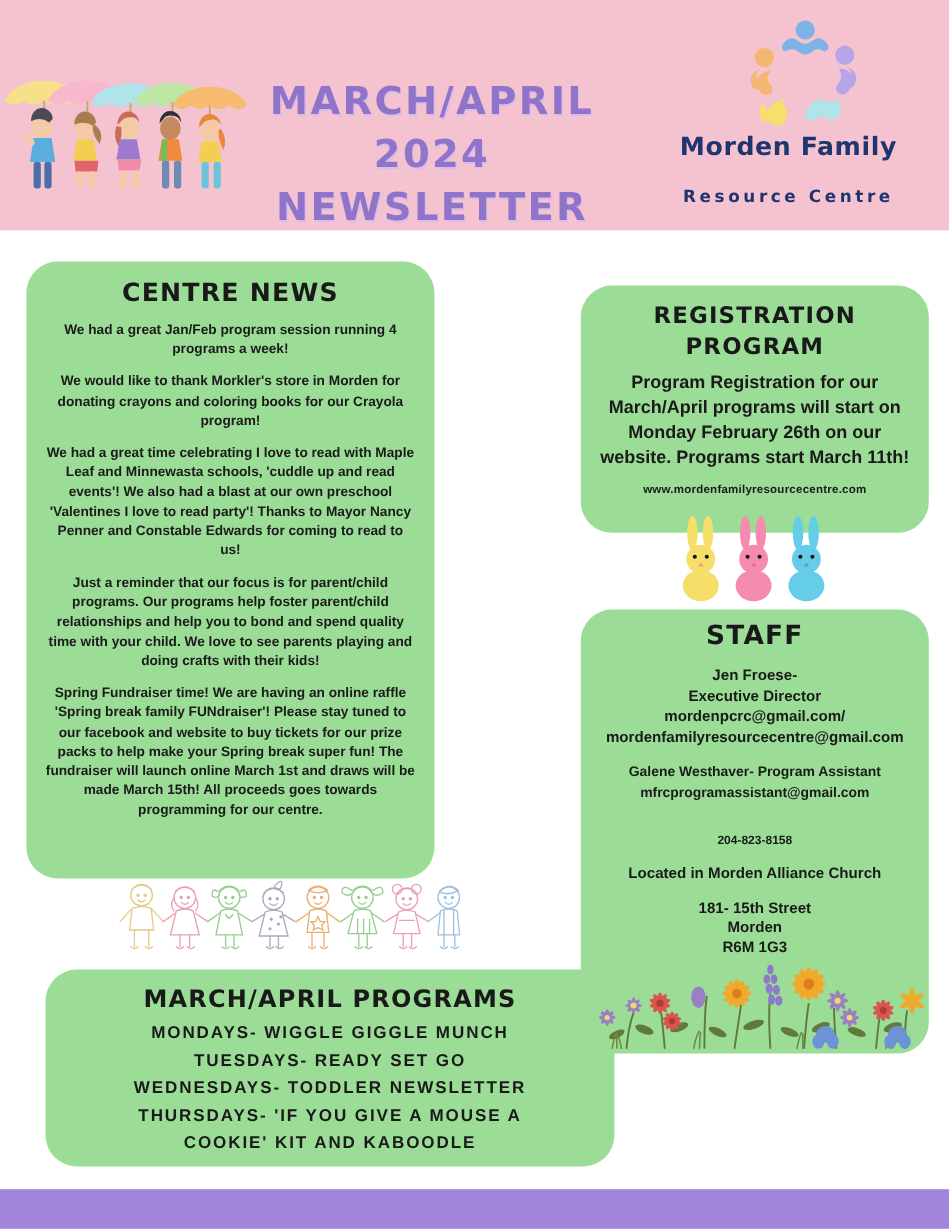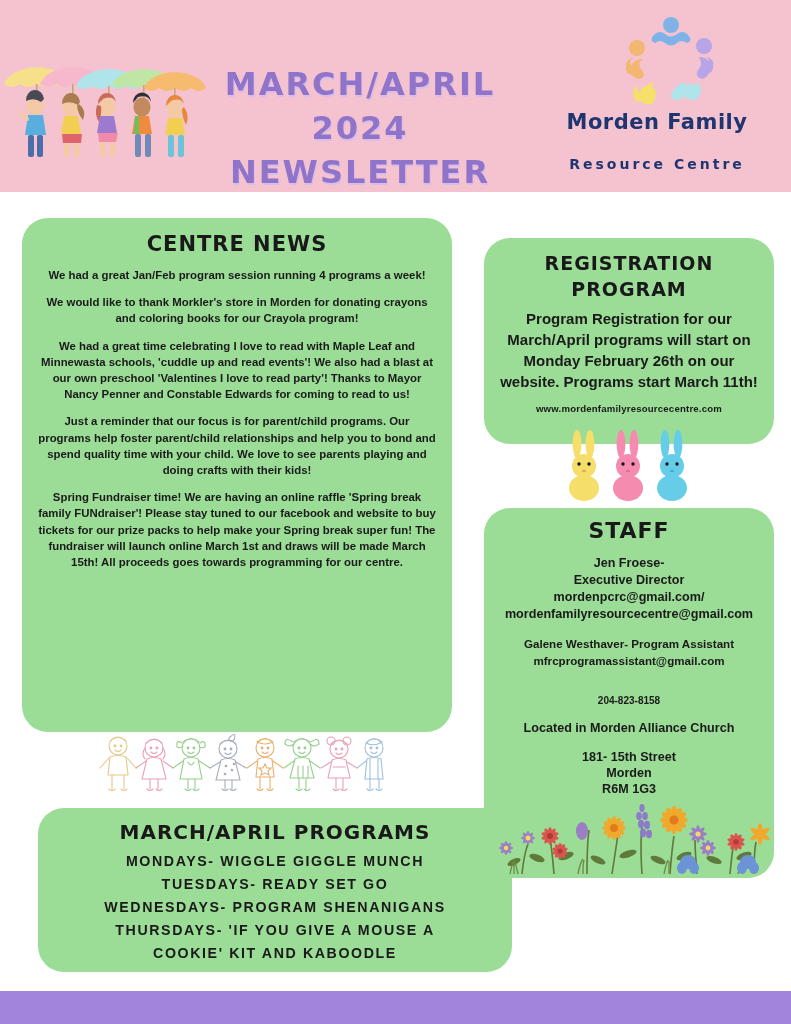--- a/index.html
+++ b/index.html
@@ -55,21 +55,21 @@
     font-family:"DejaVu Sans", sans-serif;
     letter-spacing:1px;
   }
   .body-text{
     text-align:center;
     color:#1a1a1a;
     font-family:Liberation Sans, sans-serif;
     font-weight:bold;
   }
   
-  #centre-news{left:22px;top:218px;width:430px;height:514px;}
+  #centre-news{left:22px;top:218px;width:340px;height:514px;}
   #centre-news .panel-heading{font-size:21px;margin-top:14px;}
   #centre-news .para{
     font-size:11.4px;line-height:16.2px;margin:0 16px;padding-top:11px;
   }
   
   #programs-panel{left:38px;top:808px;width:474px;height:164px;}
   #programs-panel .panel-heading{font-size:20px;margin-top:12px;}
   #programs-panel .prog-list{
     font-size:14.2px;line-height:23px;letter-spacing:1.6px;margin:6px 10px 0;
   }
@@ -360,21 +360,21 @@
         <path d="M280 57 q3 3 6 0"></path>
     </g>
   </g>
 </svg>
 
 <div class="panel" id="programs-panel">
   <div class="panel-heading">MARCH/APRIL  PROGRAMS</div>
   <div class="body-text prog-list">
     <div>MONDAYS-  WIGGLE GIGGLE MUNCH</div>
     <div>TUESDAYS- READY SET GO</div>
-    <div>WEDNESDAYS- PROGRAM SHENANIGANS</div>
+    <div>WEDNESDAYS- TODDLER NEWSLETTER</div>
     <div>THURSDAYS- 'IF YOU GIVE A MOUSE A</div>
     <div>COOKIE' KIT AND KABOODLE</div>
   </div>
 </div>
 
 <div class="panel" id="registration-panel">
   <div class="panel-heading">
     <div>REGISTRATION</div>
     <div>PROGRAM</div>
   </div>

